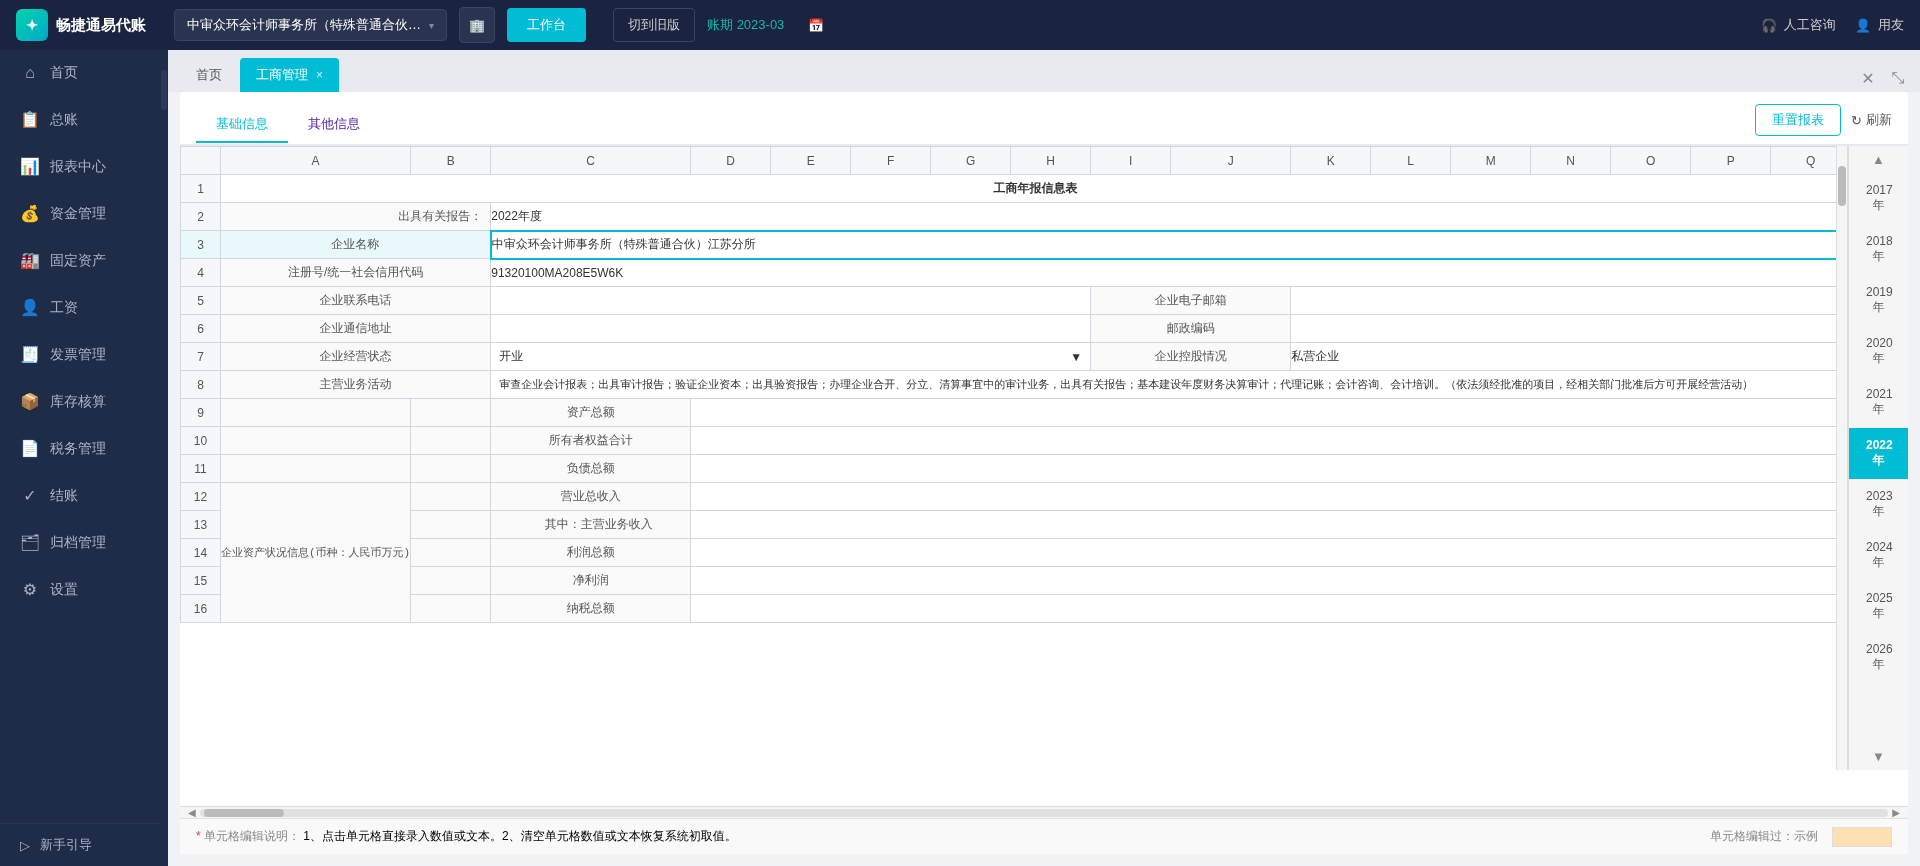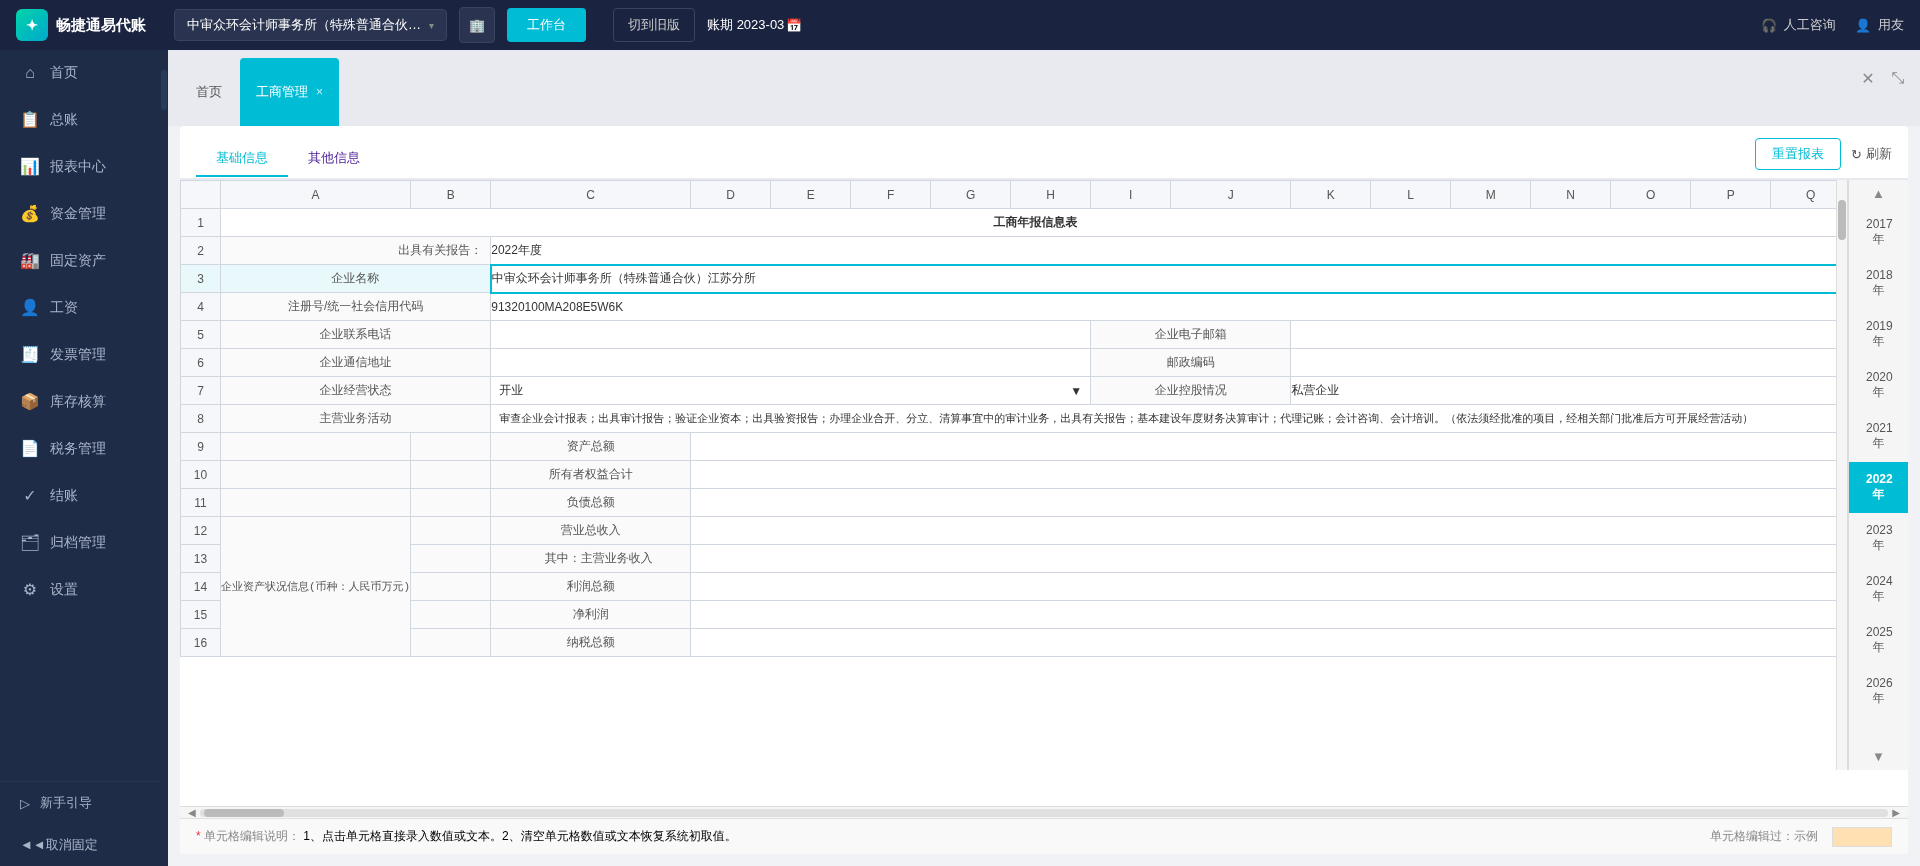--- a/index.html
+++ b/index.html
@@ -66,22 +66,22 @@
       color: #ccc;
       border: 1px solid #3a4460;
       border-radius: 4px;
       padding: 7px 14px;
       cursor: pointer;
       font-size: 13px;
       font-family: inherit;
       margin-left: 15px;
     }
     .period-area {
-      color: #ffffff;
-      display: flex; align-items: center; gap: 2px;
+      color: #14b8a6;
+      display: flex; align-items: center; gap: 24px;
     }
     .header-right {
       margin-left: auto;
       display: flex; align-items: center; gap: 20px;
       color: #ccc;
     }
     .consult-btn {
       display: flex; align-items: center; gap: 6px;
       cursor: pointer; color: #ccc;
     }
@@ -153,21 +153,21 @@
       padding: 8px 16px;
       color: #555;
       cursor: pointer;
       font-size: 13px;
       background: transparent;
     }
     .tab-active {
       background: #00bcd4;
       color: white;
       border-radius: 4px 4px 0 0;
-      padding: 25px 16px;
+      padding: 8px 16px;
       display: flex; align-items: center; gap: 8px;
       font-size: 13px;
       cursor: pointer;
     }
     .tab-close {
       cursor: pointer; font-size: 12px; color: rgba(255,255,255,0.8);
     }
     .win-ctrl {
       width: 28px; height: 28px;
       display: flex; align-items: center; justify-content: center;
@@ -468,23 +468,20 @@
     <div class="nav-item">
       <span class="nav-icon">⚙</span>
       <span>设置</span>
     </div>
 
     <div class="sidebar-bottom">
       <div class="sidebar-bottom-item">
         <span>▷</span>
         <span>新手引导</span>
       </div>
-      <div class="sidebar-bottom-item">
-        <span>◄◄取消固定</span>
-      </div>
     </div>
   </div>
 
   <div class="content-area">
 
     <div class="tab-bar">
       <span class="tab-home">首页</span>
       <div class="tab-active">
         <span>工商管理</span>
         <span class="tab-close">×</span>

